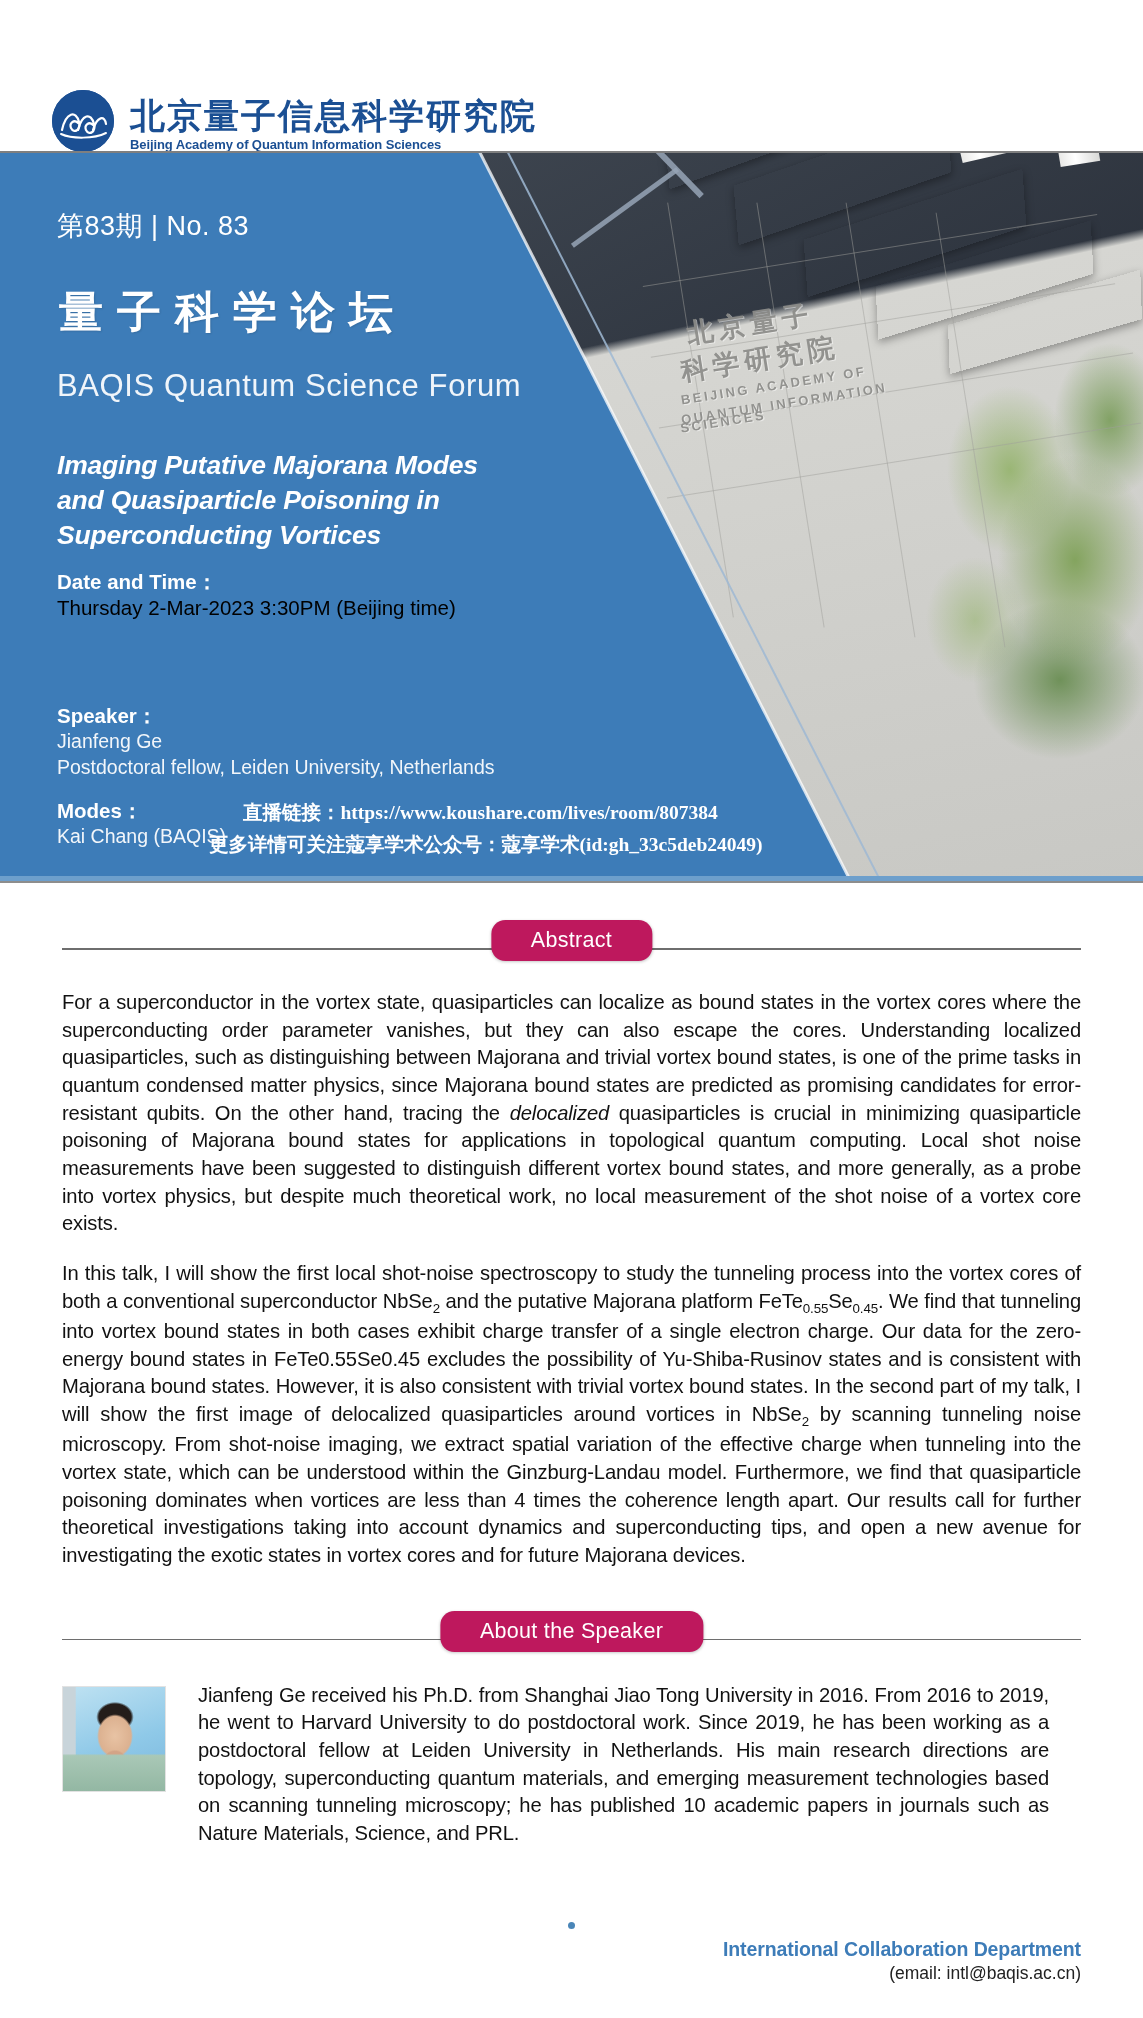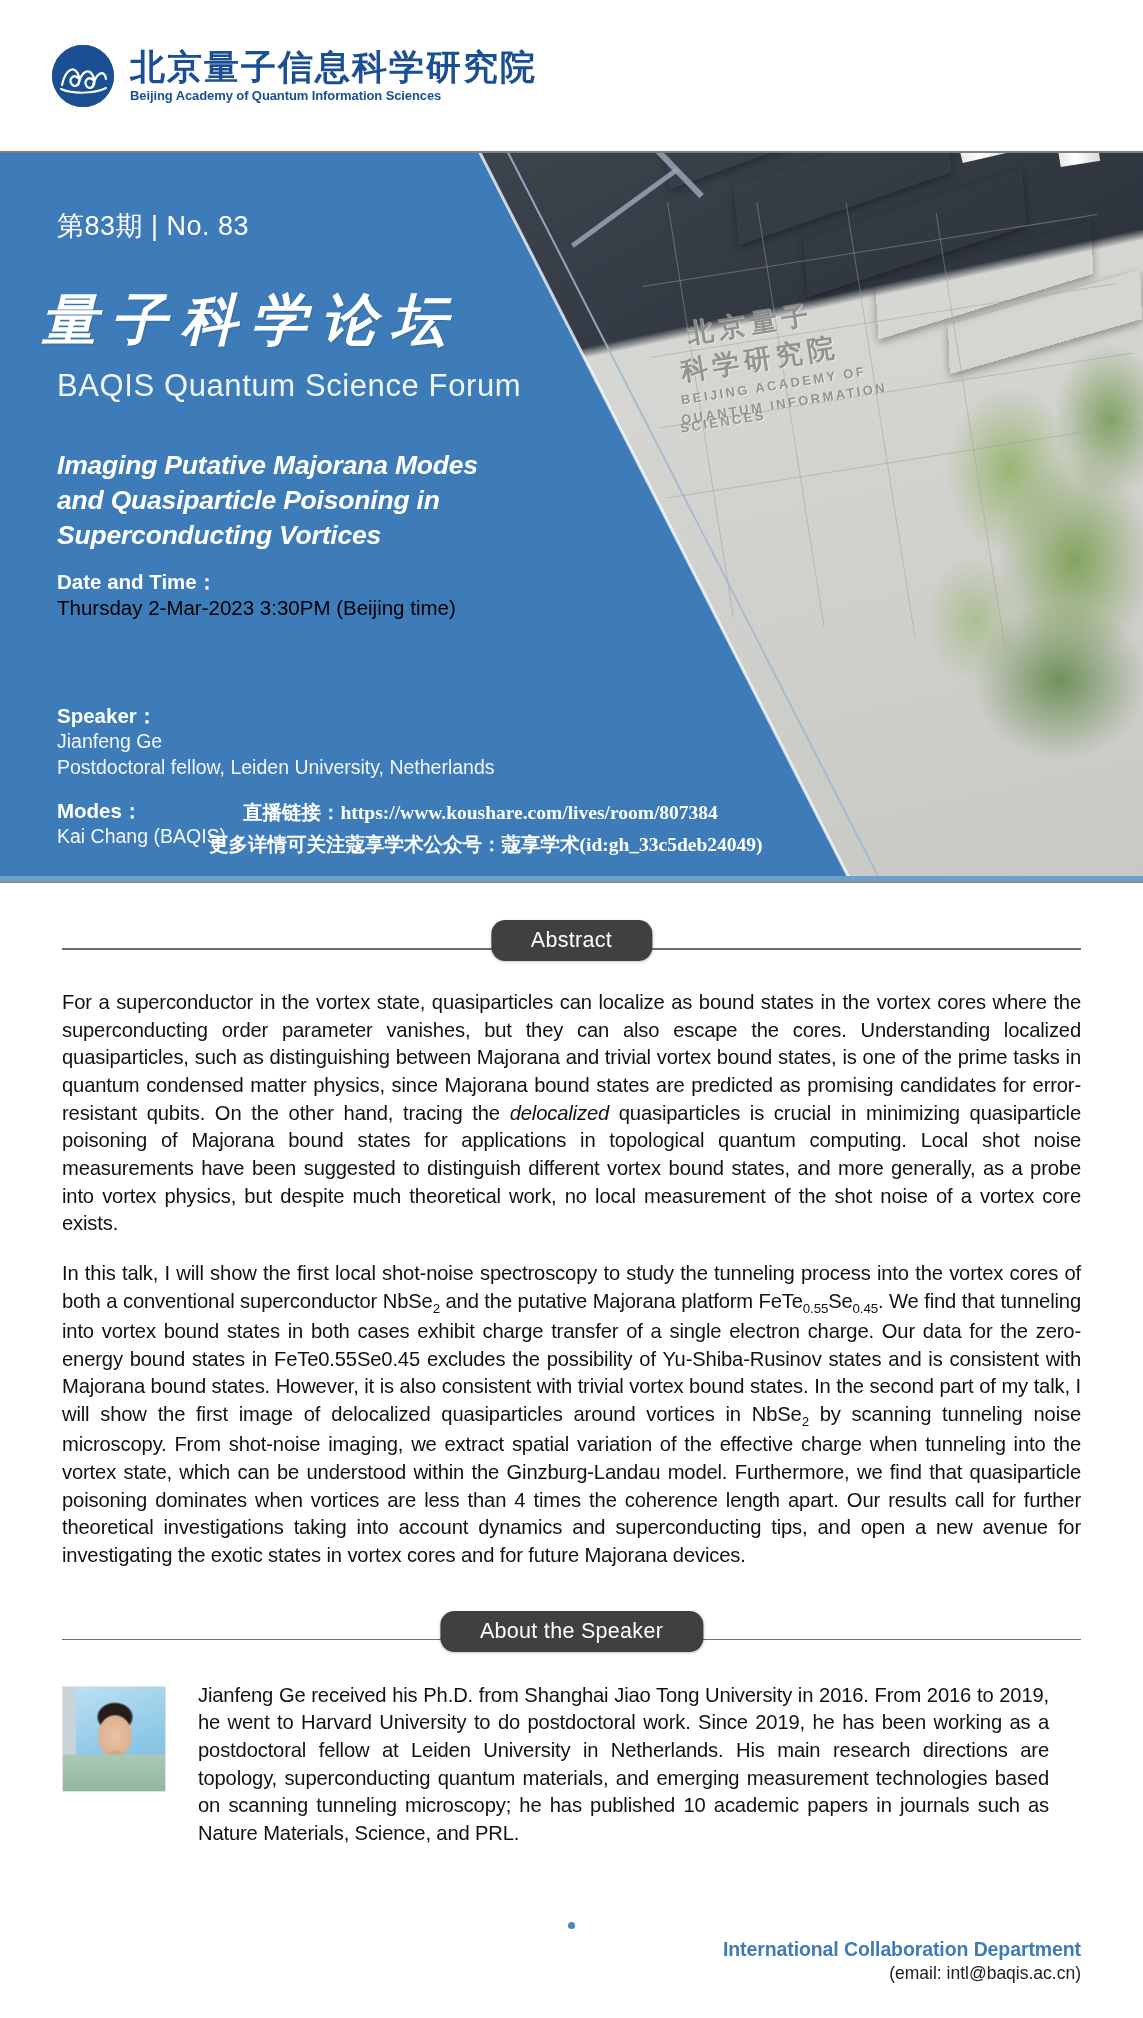--- a/index.html
+++ b/index.html
@@ -17,21 +17,21 @@
   }
 
   
   .logo-bar {
     position: absolute;
     left: 0; top: 0;
     width: 1143px; height: 152px;
     background: #ffffff;
     z-index: 6;
     display: flex;
-    align-items: center;
+    align-items: flex-end;
     padding-left: 52px;
   }
   .logo-mark {
     width: 62px; height: 62px;
     border-radius: 50%;
     background: #1b4f93;
     position: relative;
     flex: 0 0 auto;
     margin-right: 16px;
   }
@@ -161,24 +161,23 @@
   
   .hdr { position: absolute; z-index: 5; color: #ffffff; }
 
   .issue {
     left: 57px; top: 208px;
     font-size: 27px;
     font-weight: 400;
     letter-spacing: .5px;
   }
   .forum-cn {
-    left: 41px; top: 283px;
-    font-size: 56px;
-    font-weight: 700;
-    font-style: italic;
+    left: 59px; top: 283px;
+    font-size: 44px;
+    font-weight: 700;
     letter-spacing: 14px;
     font-family: "Liberation Serif", serif;
     text-shadow: 1px 1px 2px rgba(0,0,0,.12);
   }
   .forum-en {
     left: 57px; top: 368px;
     font-size: 31px;
     font-weight: 400;
     letter-spacing: .6px;
     color: #f0f5fa;
@@ -264,21 +263,21 @@
     position: absolute;
     left: 0; top: 31px;
     width: 100%; height: 1.5px;
     background: #6e6e6e;
   }
   .pill {
     position: absolute;
     left: 50%;
     top: 3px;
     transform: translateX(-50%);
-    background: #404040;
+    background: #be185d;
     color: #ffffff;
     border-radius: 14px;
     padding: 8px 40px;
     font-size: 21.5px;
     font-weight: 400;
     letter-spacing: .3px;
     box-shadow: 0 1px 3px rgba(0,0,0,.22);
     white-space: nowrap;
   }
 

